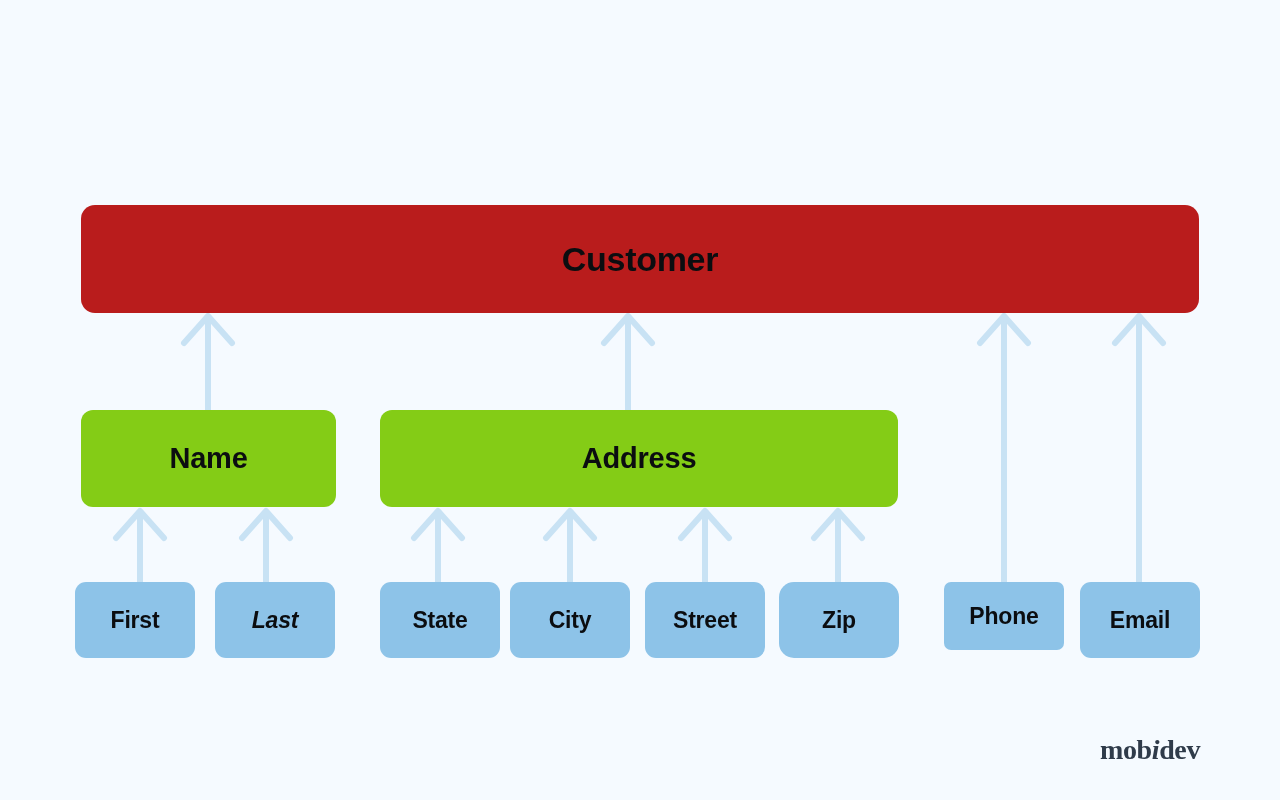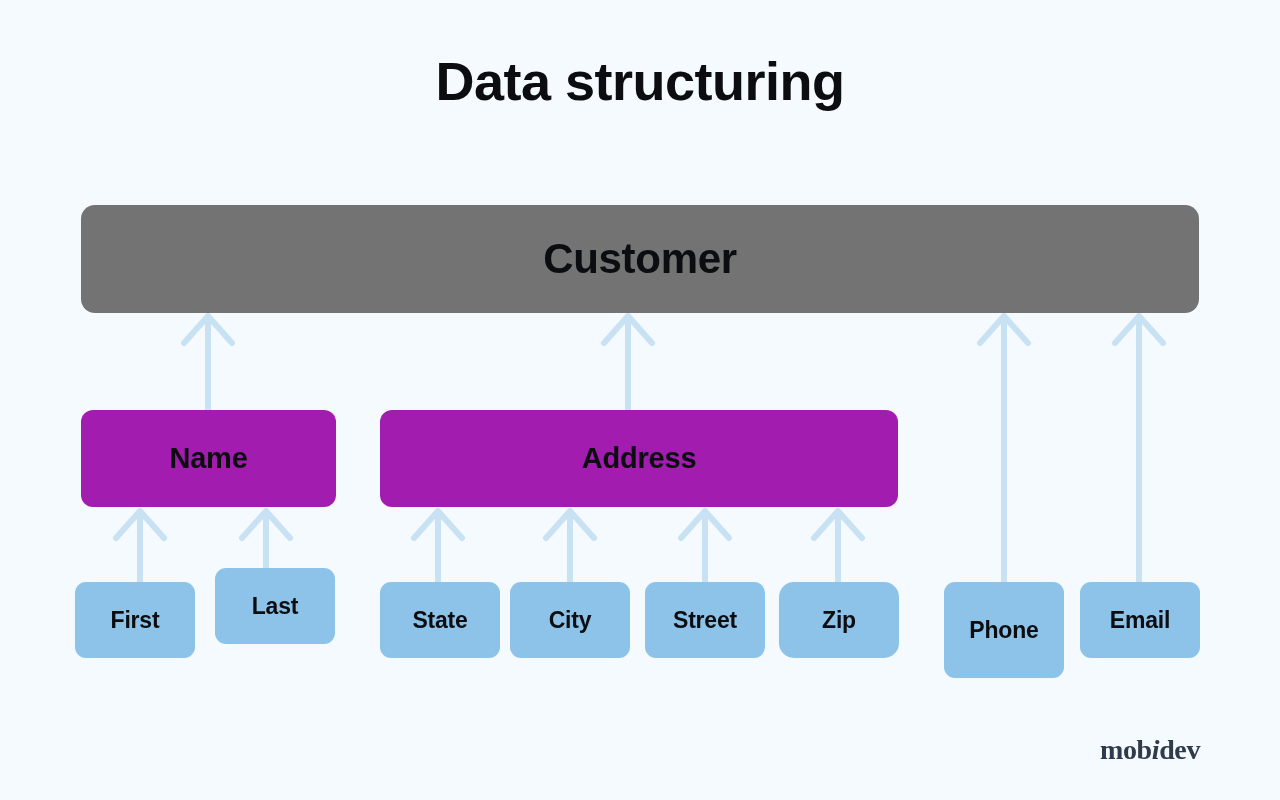--- a/index.html
+++ b/index.html
@@ -51,28 +51,28 @@
     z-index: 2;
     display: flex;
     align-items: center;
     justify-content: center;
     box-sizing: border-box;
     color: #0b0d10;
     font-weight: 700;
     text-align: center;
   }
   .node.level-root {
-    background: #737373;
+    background: #b91c1c;
     border-radius: 14px;
-    font-size: 42px;
+    font-size: 34px;
     letter-spacing: -0.3px;
     text-align: center;
   }
   .node.level-mid {
-    background: #a21caf;
+    background: #84cc16;
     border-radius: 12px;
     font-size: 29px;
     letter-spacing: -0.2px;
   }
   .node.level-leaf {
     background: #8dc3e8;
     border-radius: 11px;
     font-size: 23px;
     letter-spacing: -0.2px;
   }
@@ -92,21 +92,20 @@
   }
   .logo .logo-i {
     font-style: italic;
   }
 </style>
 </head>
 <body>
 
 <div class="canvas">
 
-  <div class="page-title">Data structuring</div>
 
   <svg class="arrow-layer" width="1280" height="800" viewBox="0 0 1280 800">
       <g>
         <line x1="208" y1="410" x2="208" y2="317" stroke="#c8e2f4" stroke-width="6"></line>
         <polyline points="184,343 208,316 232,343" fill="none" stroke="#c8e2f4" stroke-width="6" stroke-linecap="round" stroke-linejoin="round"></polyline>
       </g>
       <g>
         <line x1="628" y1="410" x2="628" y2="317" stroke="#c8e2f4" stroke-width="6"></line>
         <polyline points="604,343 628,316 652,343" fill="none" stroke="#c8e2f4" stroke-width="6" stroke-linecap="round" stroke-linejoin="round"></polyline>
       </g>
@@ -150,36 +149,36 @@
       </div>
       <div class="node level-mid" style="left: 81px; top: 410px; width: 255px; height: 97px;">
         <span>Name</span>
       </div>
       <div class="node level-mid" style="left: 380px; top: 410px; width: 518px; height: 97px;">
         <span>Address</span>
       </div>
       <div class="node level-leaf" style="left: 75px; top: 582px; width: 120px; height: 76px;">
         <span>First</span>
       </div>
-      <div class="node level-leaf" style="left: 215px; top: 568px; width: 120px; height: 76px;">
+      <div class="node level-leaf" style="left: 215px; top: 582px; width: 120px; height: 76px; font-style: italic;">
         <span>Last</span>
       </div>
       <div class="node level-leaf" style="left: 380px; top: 582px; width: 120px; height: 76px;">
         <span>State</span>
       </div>
       <div class="node level-leaf" style="left: 510px; top: 582px; width: 120px; height: 76px;">
         <span>City</span>
       </div>
       <div class="node level-leaf" style="left: 645px; top: 582px; width: 120px; height: 76px; justify-content: center;">
         <span>Street</span>
       </div>
       <div class="node level-leaf" style="left: 779px; top: 582px; width: 120px; height: 76px; border-radius: 15px;">
         <span>Zip</span>
       </div>
-      <div class="node level-leaf" style="left: 944px; top: 582px; width: 120px; height: 96px;">
+      <div class="node level-leaf" style="left: 944px; top: 582px; width: 120px; height: 68px; border-radius: 7px;">
         <span>Phone</span>
       </div>
       <div class="node level-leaf" style="left: 1080px; top: 582px; width: 120px; height: 76px; text-align: right;">
         <span>Email</span>
       </div>
     </div>
 
   <div class="logo"><span>mob</span><span class="logo-i">i</span><span>dev</span></div>
 
 </div>

